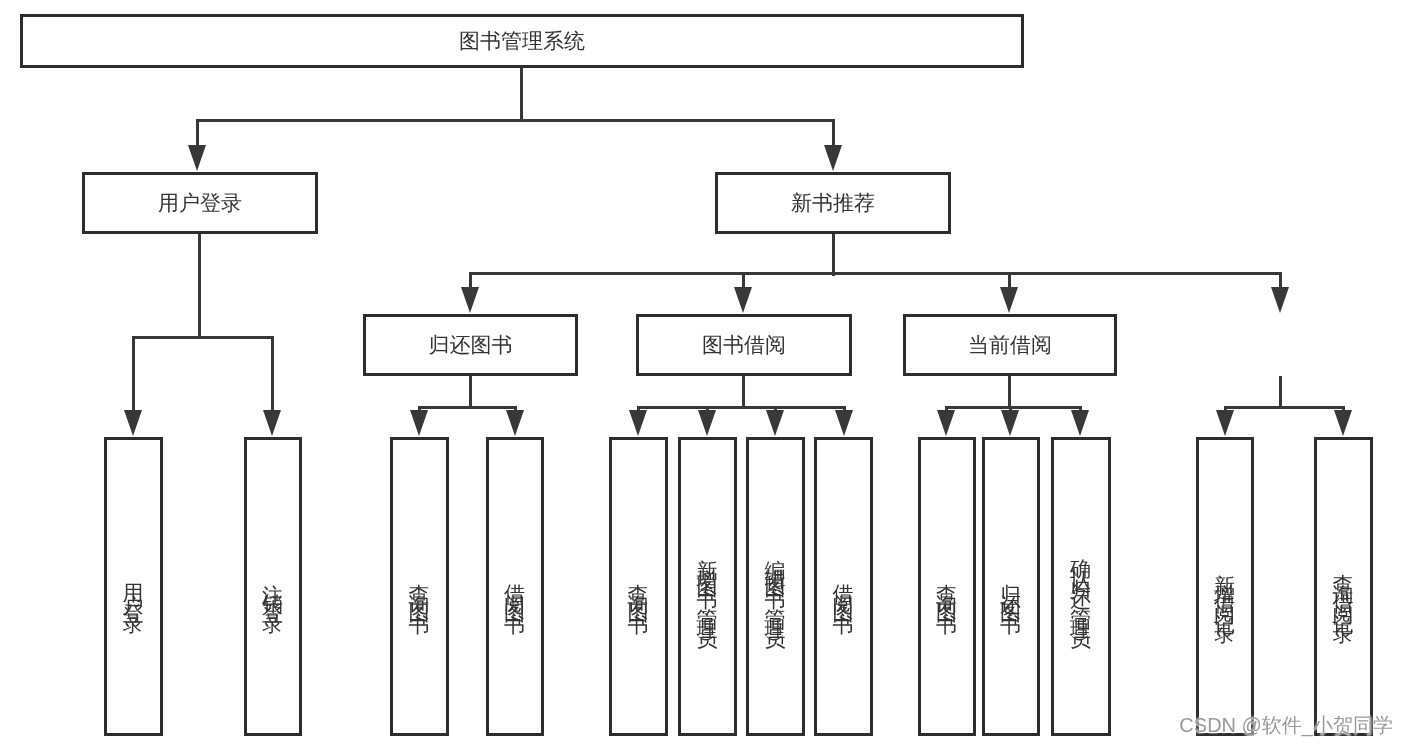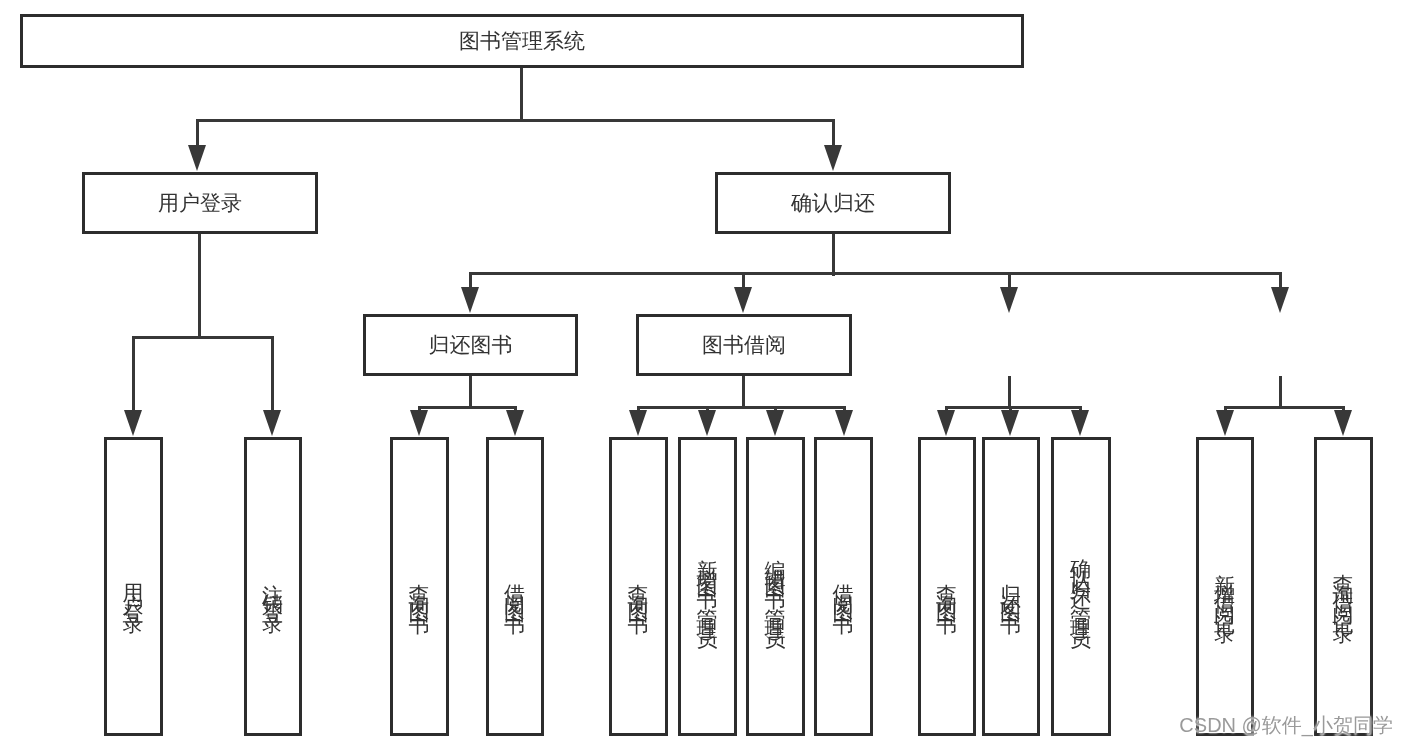--- a/index.html
+++ b/index.html
@@ -42,31 +42,34 @@
 
   <div class="box" style="left:20px; top:14px; width:1004px; height:54px;">
     <span class="hlabel">图书管理系统</span>
   </div>
 
   <div class="box" style="left:82px; top:172px; width:236px; height:62px;">
     <span class="hlabel">用户登录</span>
   </div>
 
   <div class="box" style="left:715px; top:172px; width:236px; height:62px;">
-    <span class="hlabel">确认归还</span>
+    <span class="hlabel">新书推荐</span>
   </div>
 
   <div class="box" style="left:363px; top:314px; width:215px; height:62px;">
     <span class="hlabel">归还图书</span>
   </div>
 
   <div class="box" style="left:636px; top:314px; width:216px; height:62px;">
     <span class="hlabel">图书借阅</span>
   </div>
 
+  <div class="box" style="left:903px; top:314px; width:214px; height:62px;">
+    <span class="hlabel">当前借阅</span>
+  </div>
 
 
   <div class="box" style="left:104px; top:437px; width:59px; height:299px;">
     <span class="vlabel">用户登录</span>
   </div>
 
   <div class="box" style="left:244px; top:437px; width:58px; height:299px;">
     <span class="vlabel">注销登录</span>
   </div>
 

